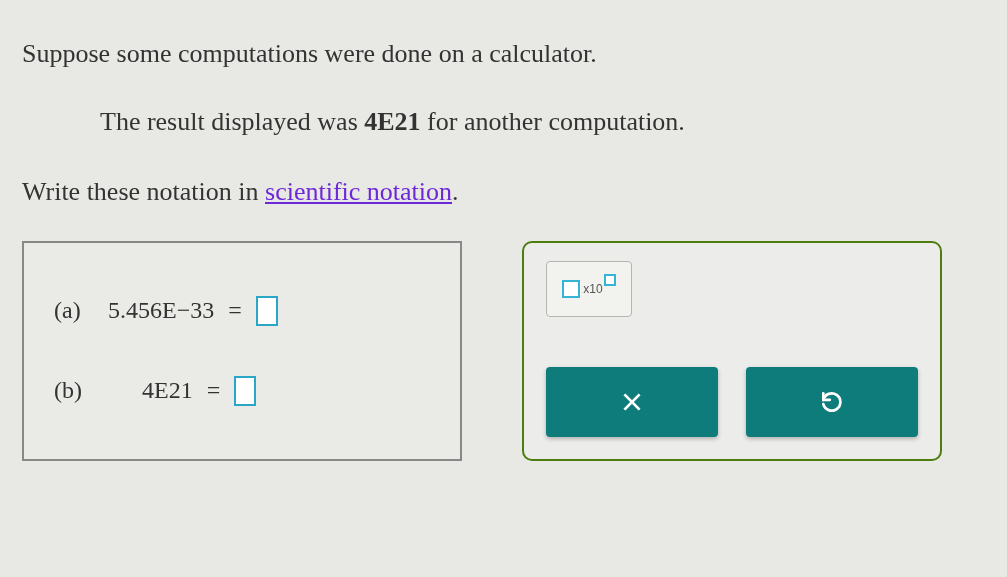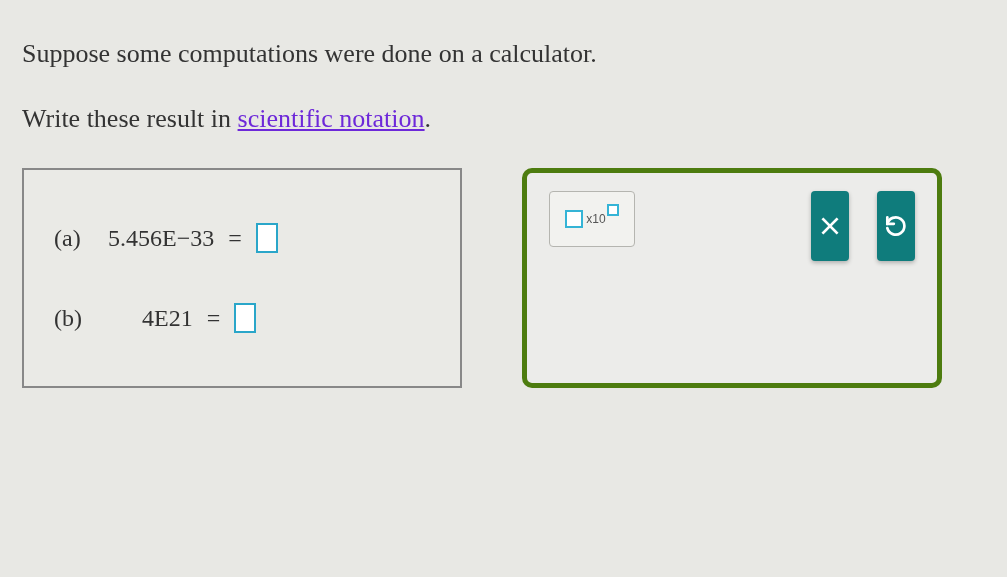--- a/index.html
+++ b/index.html
@@ -59,28 +59,28 @@
   .ans-line .lbl { min-width: 46px; }
   .ans-line .eq { margin: 0 6px; }
   .input-slot {
     width: 22px;
     height: 30px;
     border: 2px solid #2aa6c9;
     background: #fff;
     display: inline-block;
   }
   .tool-panel {
-    border: 5px solid #4d7c0f;
+    border: 2px solid #4d7c0f;
     border-radius: 10px;
     background: #ececea;
     flex: 0 0 420px;
     height: 220px;
     padding: 18px 22px 22px 22px;
     display: flex;
-    flex-direction: row;
+    flex-direction: column;
     justify-content: space-between;
   }
   .sci-btn {
     width: 86px;
     height: 56px;
     border: 1px solid #b5b5b0;
     border-radius: 4px;
     background: #f2f2ef;
     display: flex;
     align-items: center;
@@ -125,24 +125,27 @@
     box-shadow: 0 2px 4px rgba(0,0,0,0.25);
   }
   .action-btn svg { stroke: #fff; fill: none; stroke-width: 2.5; }
 </style>
 </head>
 <body>
 
 <div class="intro">Suppose some computations were done on a calculator.</div>
 
 <div class="details">
+  <div>
+    <span>The result displayed was </span><span class="bold-val">4E21</span><span> for another computation.</span>
+  </div>
 </div>
 
 <div class="instruct">
-  <span>Write these result in </span><span class="sci-link">scientific notation</span><span>.</span>
+  <span>Write these notation in </span><span class="sci-link">scientific notation</span><span>.</span>
 </div>
 
 <div class="bottom-row">
 
   <div class="answer-box">
     <div class="ans-line">
       <span class="lbl">(a)</span>
       <span>5.456E−33</span>
       <span class="eq">=</span>
       <span class="input-slot"></span>

